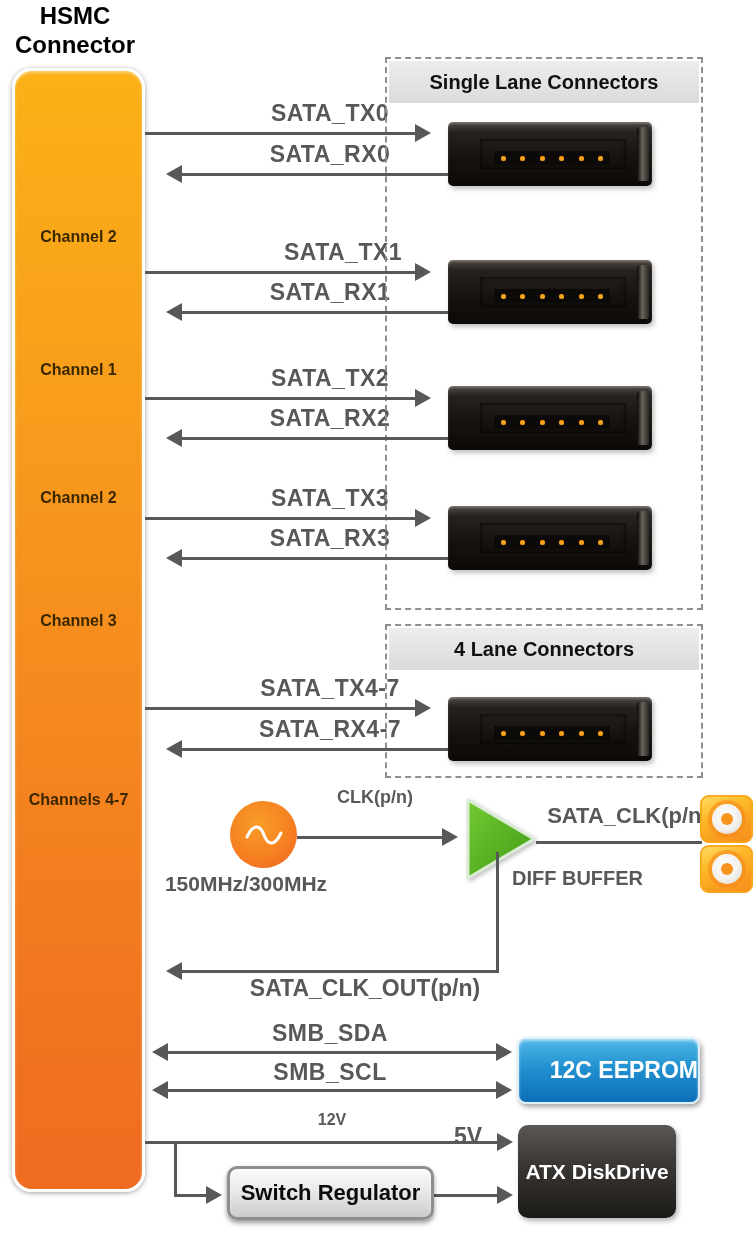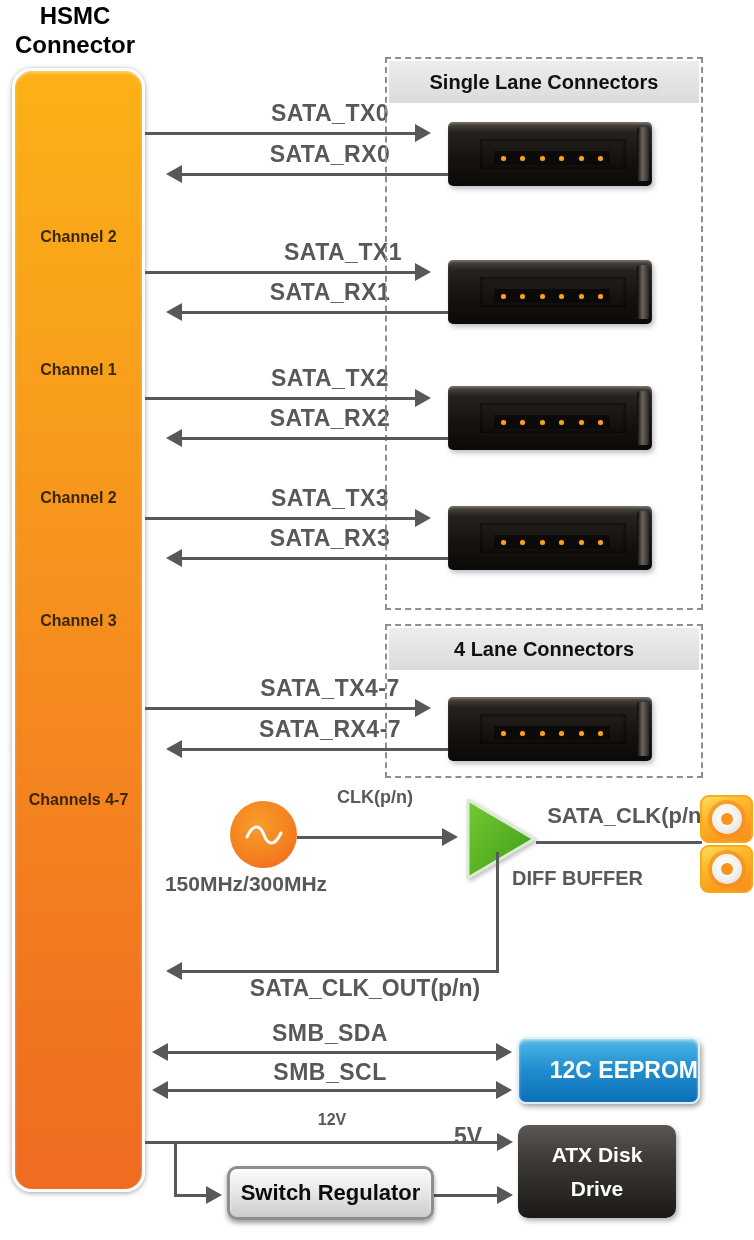--- a/index.html
+++ b/index.html
@@ -66,21 +66,21 @@
 
   
   #eeprom{position:absolute;left:517px;top:1037px;width:183px;height:67px;border-radius:9px;
     background:linear-gradient(180deg,#4FB7E8 0%,#2291D0 45%,#0B6FB8 100%);
     border:2px solid #DCEFFA;box-shadow:2px 3px 5px rgba(0,0,0,.35), inset 0 2px 3px rgba(255,255,255,.55);
     display:flex;align-items:center;justify-content:flex-end;color:#fff;font-weight:bold;font-size:23px;
     box-sizing:border-box;z-index:3;}
   #atx{position:absolute;left:518px;top:1125px;width:158px;height:93px;border-radius:10px;
     background:linear-gradient(180deg,#5B5754 0%,#3B3835 40%,#1B1917 100%);
     box-shadow:2px 3px 5px rgba(0,0,0,.3);
-    display:flex;flex-direction:column;align-items:center;justify-content:center;
+    display:flex;align-items:center;justify-content:center;
     color:#fff;font-weight:bold;font-size:21px;line-height:1.6;z-index:3;}
   #switch-reg{position:absolute;left:227px;top:1166px;width:207px;height:54px;border-radius:10px;
     background:linear-gradient(180deg,#FBFBFB 0%,#E9E9E9 45%,#CCCCCC 100%);
     border:3px solid #8E8E8E;box-shadow:0 3px 5px rgba(0,0,0,.4), inset 0 2px 2px #fff;
     display:flex;align-items:center;justify-content:center;color:#0b0b0b;font-weight:bold;font-size:22px;
     box-sizing:border-box;z-index:6;}
 
   #page-title{position:absolute;left:0;top:2px;width:150px;text-align:center;
     font-weight:bold;font-size:24px;color:#000;line-height:1.2;z-index:2;}
 </style>

